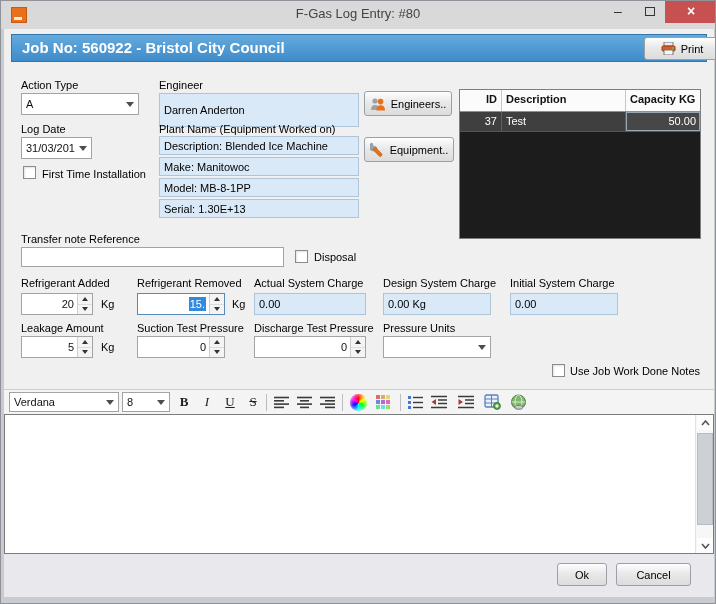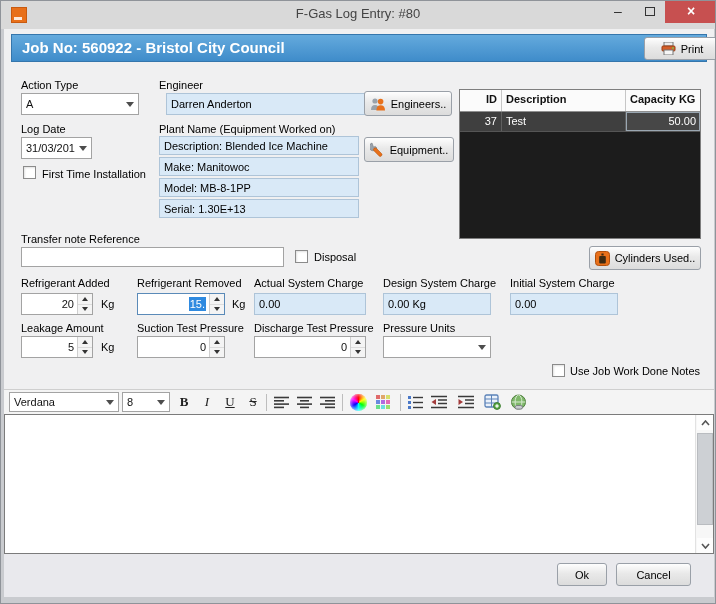--- a/index.html
+++ b/index.html
@@ -126,21 +126,21 @@
     <span class="cval">31/03/2014</span>
     <span class="carrow">
         <i class="tri-down"></i>
       </span>
   </div>
 
   <div class="abs chk" style="left:22px;top:165px;"></div>
   <div class="abs lbl" style="left:41px;top:167px;">First Time Installation</div>
 
   <div class="abs lbl" style="left:158px;top:78px;">Engineer</div>
-  <div class="abs bluefield" style="left:158px;top:92px;width:200px;height:22px;margin-left:7px;">
+  <div class="abs bluefield" style="left:158px;top:92px;width:200px;height:34px;">
     <span>Darren Anderton</span>
   </div>
   <div class="abs btn" style="left:363px;top:90px;width:88px;height:25px;">
     <svg width="16" height="14" viewBox="0 0 16 14">
       <circle cx="5" cy="4" r="2.6" fill="#9aa2aa"></circle>
       <path d="M1 13 q0-5 4-5 q4 0 4 5 z" fill="#9aa2aa"></path>
       <circle cx="10.6" cy="4.6" r="2.8" fill="#e8701a"></circle>
       <path d="M6.4 13.6 q0-5.4 4.2-5.4 q4.4 0 4.4 5.4 z" fill="#e8701a"></path>
     </svg>
     <span>Engineers..</span>
@@ -173,28 +173,20 @@
       <div class="th" style="width:124px;">Description</div>
       <div class="th" style="width:74px;border-right:none;">Capacity KG</div>
     </div>
     <div class="t-row">
       <div class="td num" style="width:42px;">37</div>
       <div class="td" style="width:124px;">Test</div>
       <div class="td num selcell" style="width:74px;border-right:none;">50.00</div>
     </div>
   </div>
 
-  <div class="abs btn" style="left:588px;top:245px;width:112px;height:24px;">
-    <svg width="15" height="15" viewBox="0 0 15 15">
-      <rect x="0.5" y="0.5" width="14" height="14" rx="3" fill="#e8701a" stroke="#b04f0c"></rect>
-      <rect x="6.4" y="2.5" width="2.2" height="2" fill="#3c2a12"></rect>
-      <path d="M5 5 h5 q0.8 0 0.8 1.2 v5.3 q0 1 -1 1 h-4.6 q-1 0 -1-1 v-5.3 q0-1.2 0.8-1.2 z" fill="#3c2a12"></path>
-    </svg>
-    <span>Cylinders Used..</span>
-  </div>
 
   <div class="abs lbl" style="left:20px;top:232px;">Transfer note Reference</div>
   <div class="abs" style="left:20px;top:246px;width:263px;height:20px;">
     <input class="tinput" type="text" value="" style="">
   </div>
   <div class="abs chk" style="left:294px;top:249px;"></div>
   <div class="abs lbl" style="left:313px;top:250px;">Disposal</div>
 
   <div class="abs lbl" style="left:20px;top:276px;">Refrigerant Added</div>
   <div class="abs spin" style="left:20px;top:292px;width:72px;height:22px;">

